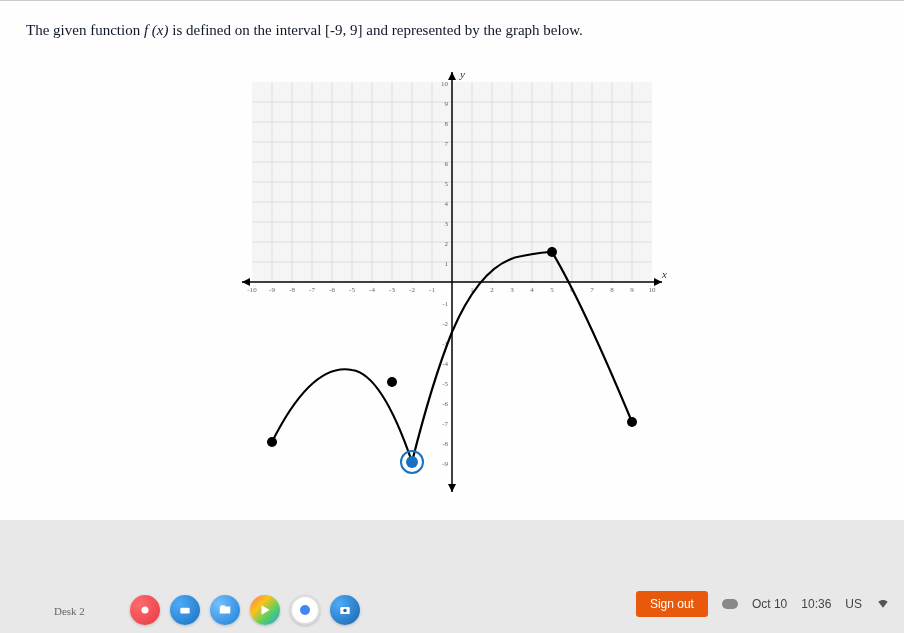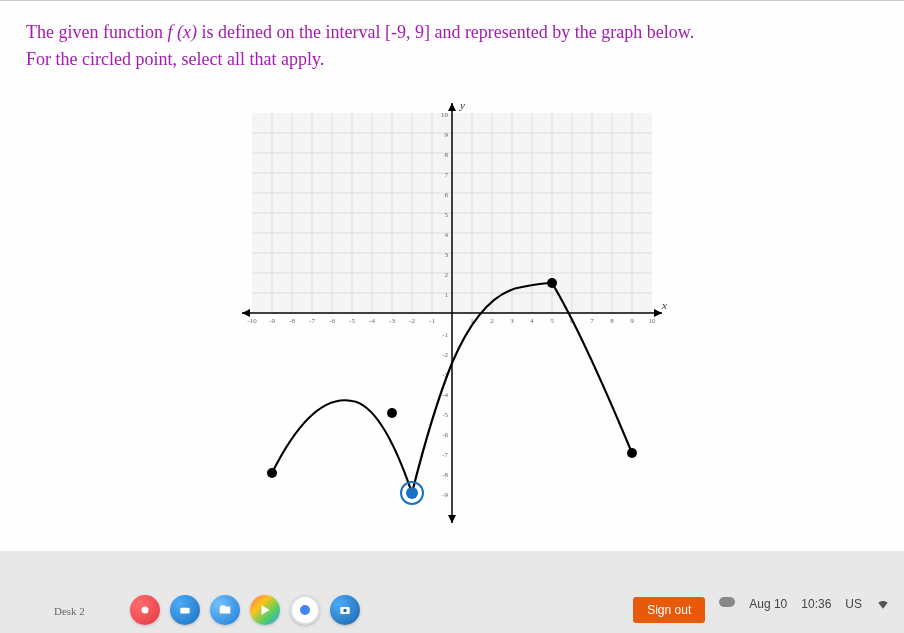--- a/index.html
+++ b/index.html
@@ -10,22 +10,22 @@
       height: 633px;
       overflow: hidden;
       position: relative;
     }
     .content-area {
       background: #fefefe;
       padding: 18px 26px;
       border-top: 1px solid #ccc;
     }
     .question-text {
-      font-size: 18px;
-      color: #a21caf;
+      font-size: 15px;
+      color: #0f172a;
       line-height: 1.5;
     }
     .question-text .fx {
       font-style: italic;
       font-family: 'Times New Roman', serif;
     }
     .graph-container {
       display: flex;
       justify-content: center;
       margin-top: 20px;
@@ -62,24 +62,24 @@
     .ic-red { background: radial-gradient(circle at 30% 30%, #ff6b6b, #e63946); }
     .ic-blue1 { background: radial-gradient(circle at 30% 30%, #4dabf7, #1971c2); }
     .ic-blue2 { background: radial-gradient(circle at 30% 30%, #74c0fc, #1c7ed6); }
     .ic-play { background: linear-gradient(135deg, #ff6b6b, #fcc419, #51cf66, #339af0); }
     .ic-chrome { background: #fff; border: 2px solid #ddd; position: relative; }
     .ic-chrome::after { content: ''; width: 10px; height: 10px; background: #4285f4; border-radius: 50%; position: absolute; top: 50%; left: 50%; transform: translate(-50%, -50%); }
     .ic-camera { background: radial-gradient(circle at 30% 30%, #4dabf7, #1864ab); }
     .inner-icon { width: 14px; height: 14px; }
     .right-status {
       position: absolute;
-      bottom: 10px;
+      bottom: 16px;
       right: 14px;
       display: flex;
-      align-items: flex-start;
+      align-items: center;
       gap: 14px;
       font-family: Arial, sans-serif;
       font-size: 12px;
       color: #444;
     }
     .sign-out-btn {
       background: #e8590c;
       color: #fff;
       padding: 6px 14px;
       border-radius: 3px;
@@ -95,21 +95,20 @@
       position: relative;
     }
     .wifi-icon svg { width: 14px; height: 14px; }
   </style>
 </head>
 <body>
 
 <div class="content-area">
   <p class="question-text">
     <span>The given function </span><span class="fx">f (x)</span><span> is defined on the interval </span><span>[-9, 9]</span><span> and represented by the graph below.</span><br>
-    <span>For the circled point, select all that apply.</span>
   </p>
 
   <div class="graph-container">
     <svg class="graph-svg" viewBox="0 0 440 440">
 
       <rect x="20" y="20" width="400" height="200" fill="#f5f5f5" stroke="none"></rect>
 
       <g stroke="#ddd" stroke-width="1">
         <line x1="40" y1="20" x2="40" y2="220"></line>
           <line x1="60" y1="20" x2="60" y2="220"></line>
@@ -246,21 +245,21 @@
     <svg class="inner-icon" viewBox="0 0 24 24" fill="#fff">
         <rect x="4" y="7" width="16" height="12" rx="2"></rect>
         <circle cx="12" cy="13" r="3" fill="#1864ab"></circle>
       </svg>
   </div>
 </div>
 
 <div class="right-status">
   <div class="sign-out-btn">Sign out</div>
   <div class="cloud-icon"></div>
-  <span>Aug 10</span>
+  <span>Oct 10</span>
   <span>10:36</span>
   <span>US</span>
   <span class="wifi-icon">
     <svg viewBox="0 0 24 24" fill="#555">
         <path d="M12 20l-8-10c5-4 11-4 16 0z"></path>
       </svg>
   </span>
 </div>
 
 </body></html>

